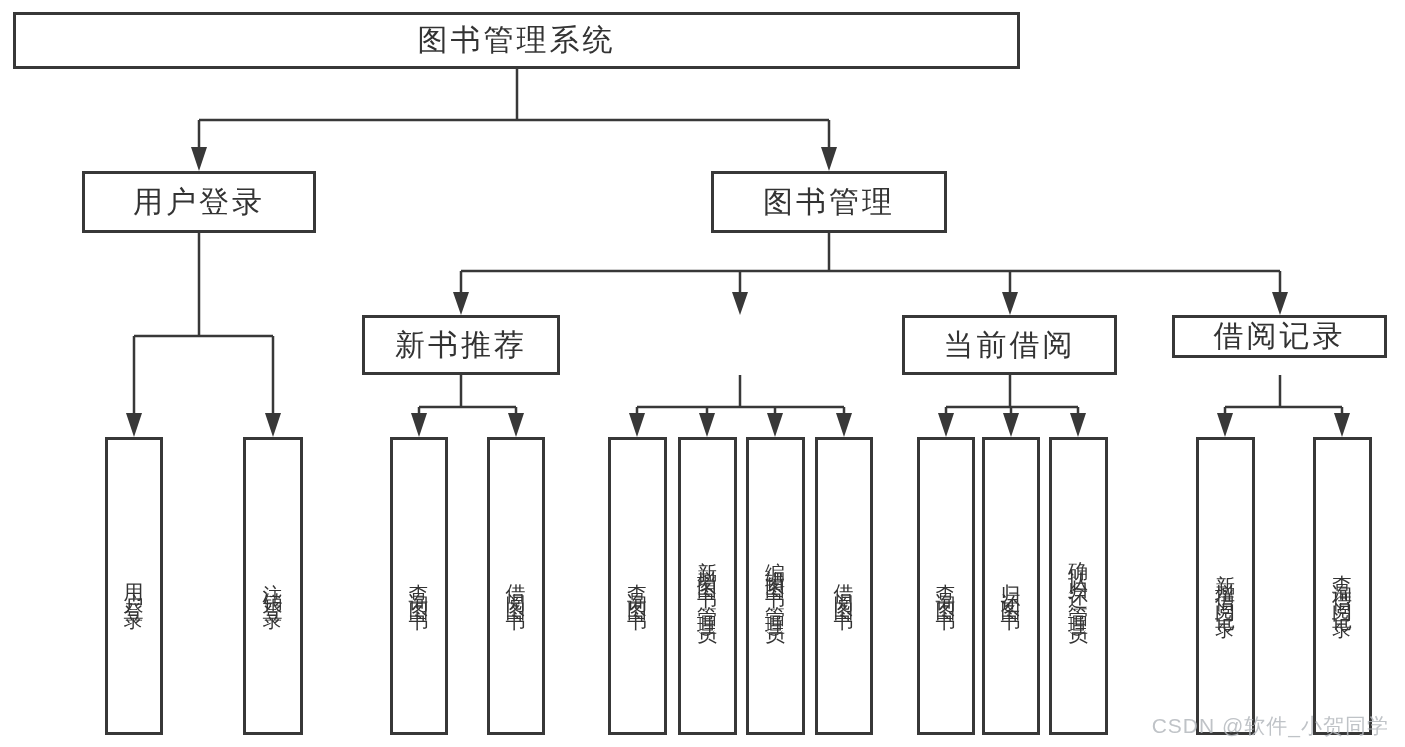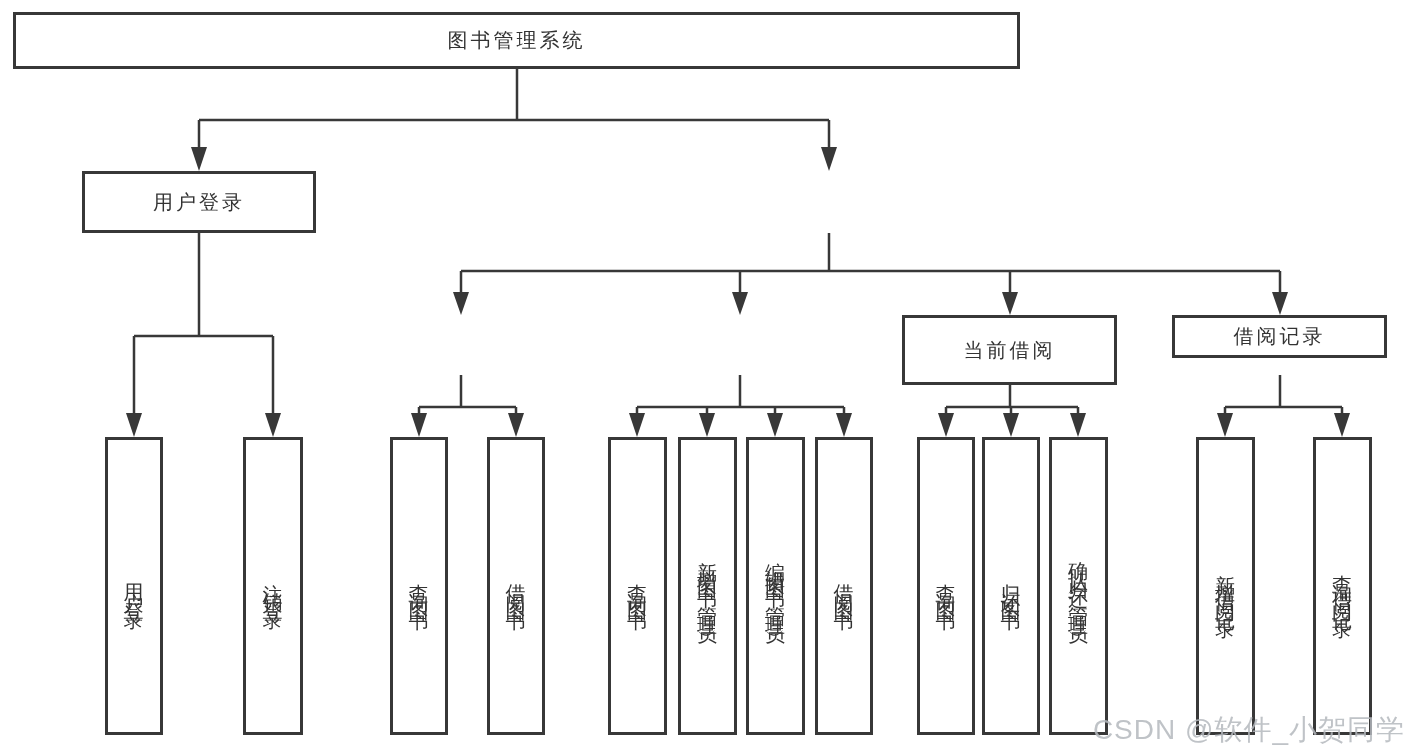--- a/index.html
+++ b/index.html
@@ -20,59 +20,59 @@
     pointer-events:none;
   }
   .box{
     position:absolute;
     box-sizing:border-box;
     background:#ffffff;
     border:3px solid var(--line);
     display:flex;align-items:center;justify-content:center;
   }
   .hlabel{
-    font-size:20px;
+    font-size:30px;
     letter-spacing:3px;
     color:var(--text);
     white-space:nowrap;
   }
   .vlabel{
     writing-mode:vertical-rl;
     text-orientation:mixed;
     font-size:20px;
     line-height:1;
     letter-spacing:9px;
     color:var(--text);
   }
   
   .p-root      {left:13px;  top:12px;  width:1007px;height:57px;}
   .p-user-login{left:82px;  top:171px; width:234px; height:62px;}
   .p-book-mgmt {left:711px; top:171px; width:236px; height:62px;}
   .p-l3-1{left:362px; top:315px;width:198px;height:60px;}
   .p-l3-2{left:632px; top:315px;width:216px;height:60px;}
-  .p-l3-3{left:902px; top:315px;width:215px;height:70px;align-items:center;}
+  .p-l3-3{left:902px; top:315px;width:215px;height:60px;align-items:center;}
   .p-l3-4{left:1172px;top:315px;width:215px;height:43px;}
   .leaf{top:437px;height:298px;}
   .p-leaf-1 {left:105px; width:58px;}
   .p-leaf-2 {left:243px; width:60px;}
   .p-leaf-3 {left:390px; width:58px;}
   .p-leaf-4 {left:487px; width:58px;}
   .p-leaf-5 {left:608px; width:59px;}
   .p-leaf-6 {left:678px; width:59px;}
   .p-leaf-7 {left:746px; width:59px;}
   .p-leaf-8 {left:815px; width:58px;}
   .p-leaf-9 {left:917px; width:58px;}
   .p-leaf-10{left:982px; width:58px;}
   .p-leaf-11{left:1049px;width:59px;}
   .p-leaf-12{left:1196px;width:59px;}
   .p-leaf-13{left:1313px;width:59px;}
   .watermark{
     position:absolute;
-    top:713px;right:0;
-    font-size:28px;
+    top:713px;right:16px;
+    font-size:21px;
     line-height:1.2;
     letter-spacing:1px;
     color:var(--wm);
     opacity:.85;
     white-space:nowrap;
     z-index:5;
   }
 </style>
 </head>
 <body>
@@ -122,21 +122,27 @@
     </g>
   </svg>
 
   <div class="box p-root">
     <span class="hlabel">图书管理系统</span>
   </div>
 
   <div class="box p-user-login">
     <span class="hlabel">用户登录</span>
   </div>
+  <div class="box p-book-mgmt">
+    <span class="hlabel">图书管理</span>
+  </div>
 
+  <div class="box p-l3-1">
+    <span class="hlabel">新书推荐</span>
+  </div>
   <div class="box p-l3-3">
     <span class="hlabel">当前借阅</span>
   </div>
   <div class="box p-l3-4">
     <span class="hlabel">借阅记录</span>
   </div>
 
   <div class="box leaf p-leaf-1">
     <span class="vlabel">用户登录</span>
   </div>

